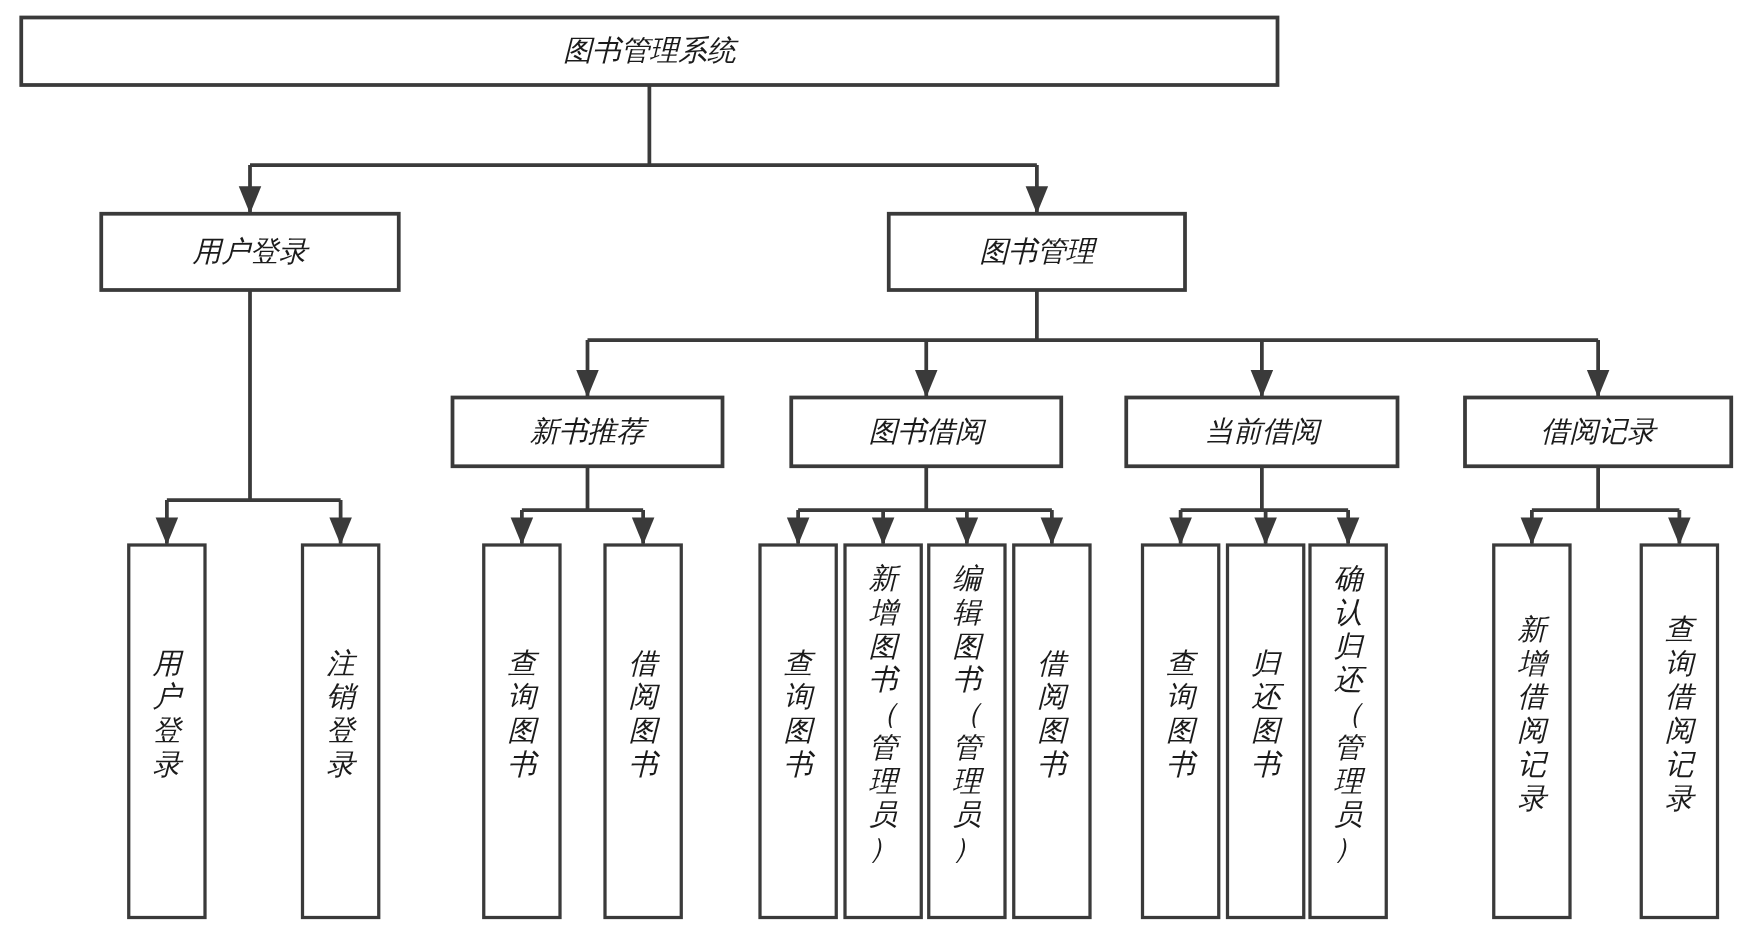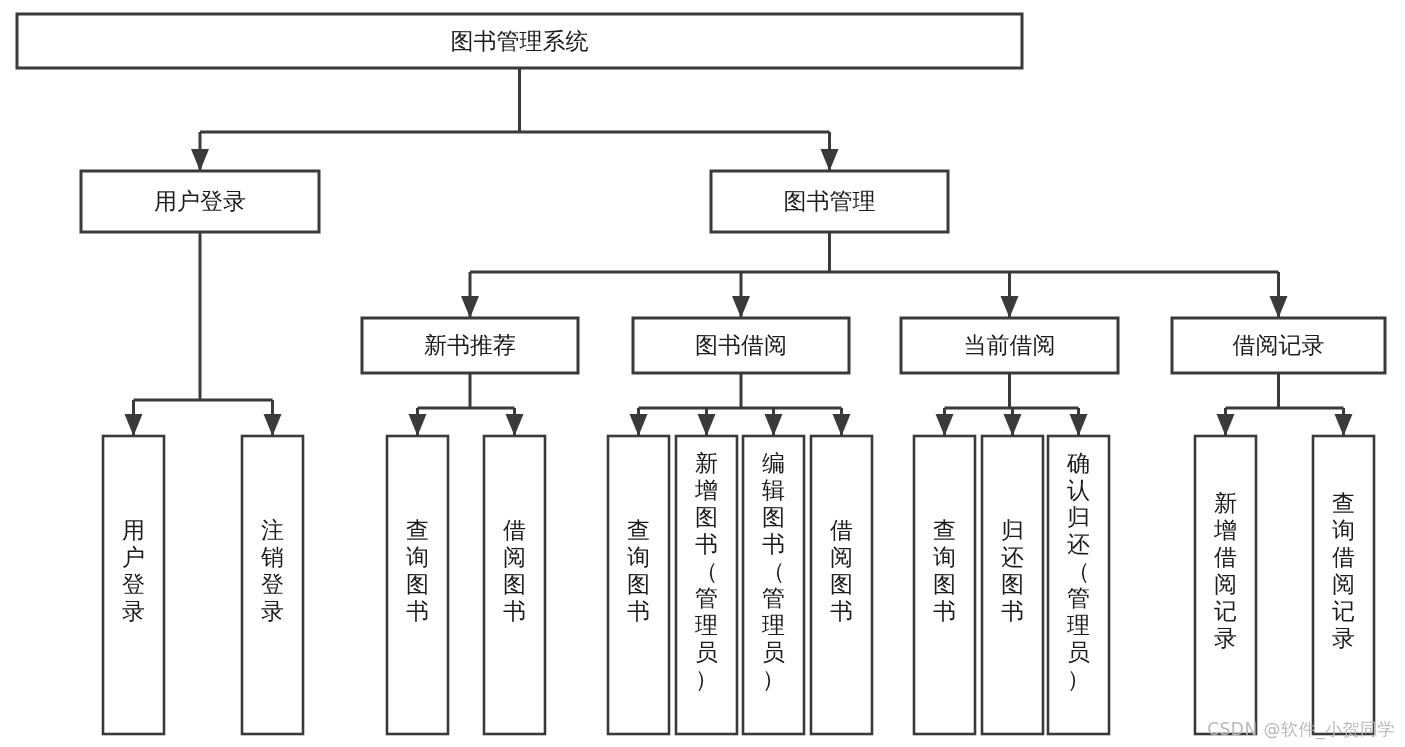--- a/index.html
+++ b/index.html
@@ -12,20 +12,21 @@
     width: 1405px;
     height: 747px;
     font-family: "DejaVu Sans", "Liberation Sans", sans-serif;
     overflow: hidden;
     position: relative;
   }
   #diagram-root {
     position: relative;
     width: 1405px;
     height: 747px;
+    font-style: italic;
   }
   svg.flowchart {
     display: block;
     width: 1405px;
     height: 747px;
     background: #ffffff;
   }
   .node-box {
     fill: #ffffff;
     stroke: #3a3a3a;
@@ -201,14 +202,13 @@
       <g>
         <rect x="1195" y="436" width="61" height="298" class="node-box thin"></rect>
         <text x="1225.5" y="0" class="node-label-vertical"><tspan x="1225.5" y="511">新</tspan><tspan x="1225.5" y="538">增</tspan><tspan x="1225.5" y="565">借</tspan><tspan x="1225.5" y="592">阅</tspan><tspan x="1225.5" y="619">记</tspan><tspan x="1225.5" y="646">录</tspan></text>
       </g>
       <g>
         <rect x="1313" y="436" width="61" height="298" class="node-box thin"></rect>
         <text x="1343.5" y="0" class="node-label-vertical"><tspan x="1343.5" y="511">查</tspan><tspan x="1343.5" y="538">询</tspan><tspan x="1343.5" y="565">借</tspan><tspan x="1343.5" y="592">阅</tspan><tspan x="1343.5" y="619">记</tspan><tspan x="1343.5" y="646">录</tspan></text>
       </g>
     </svg>
 
-  <div class="watermark">CSDN @软件_小贺同学</div>
 </div>
 
 </body></html>

